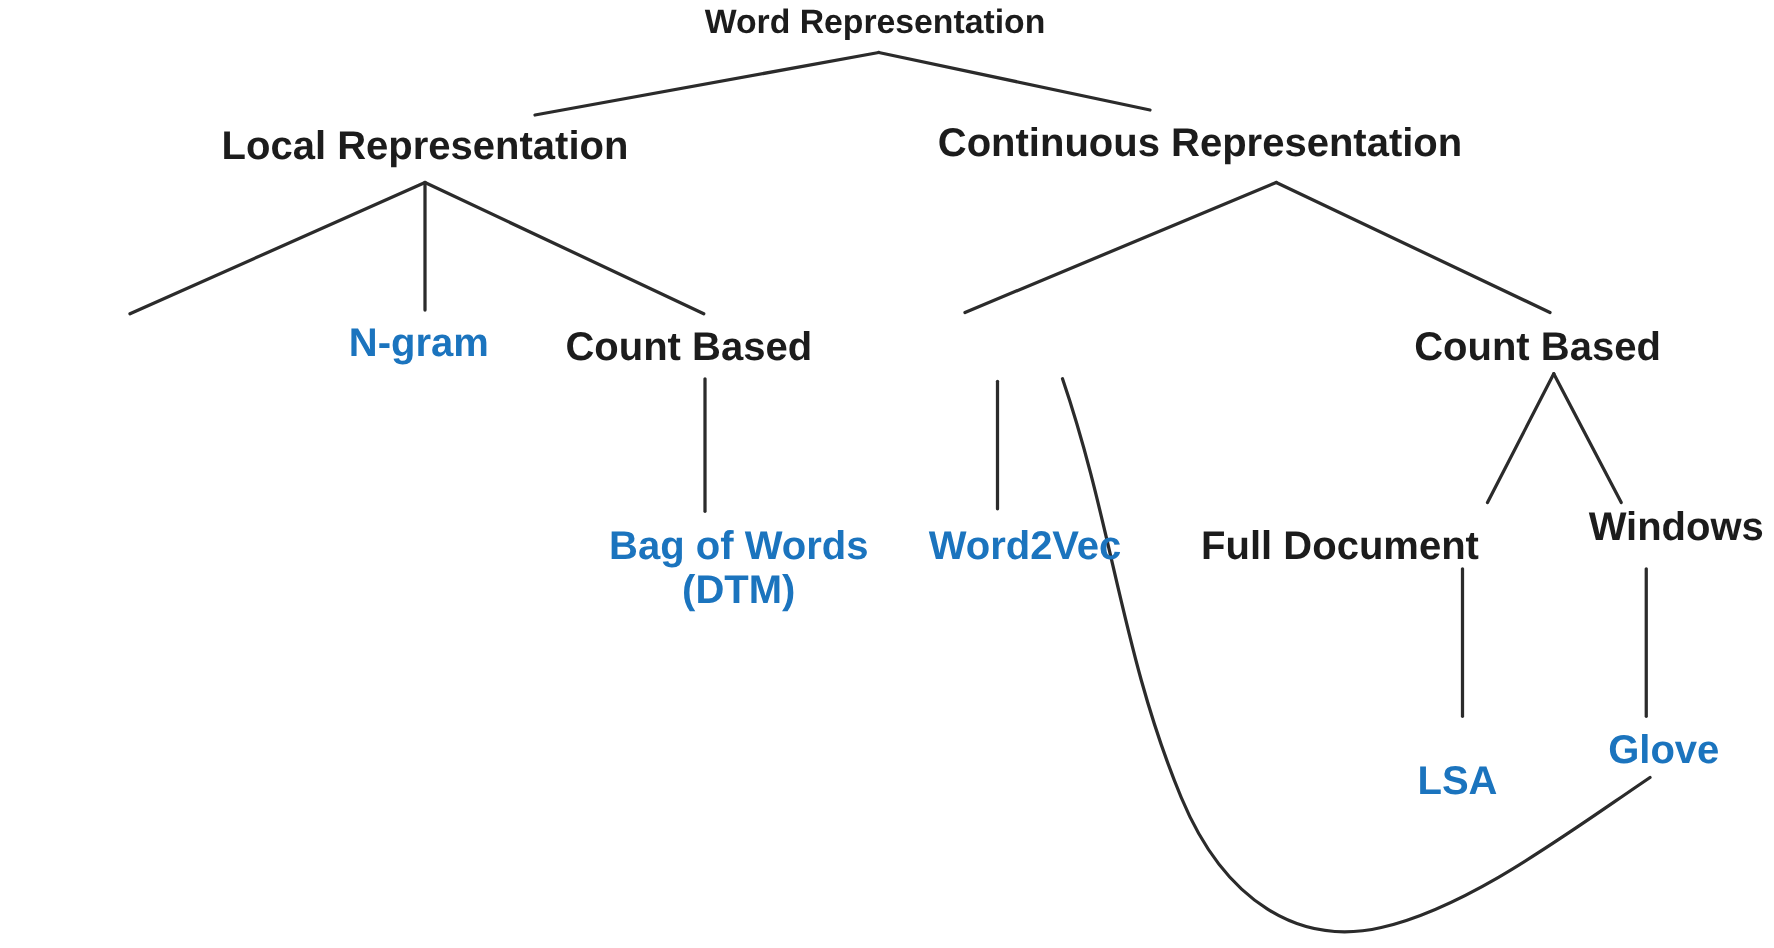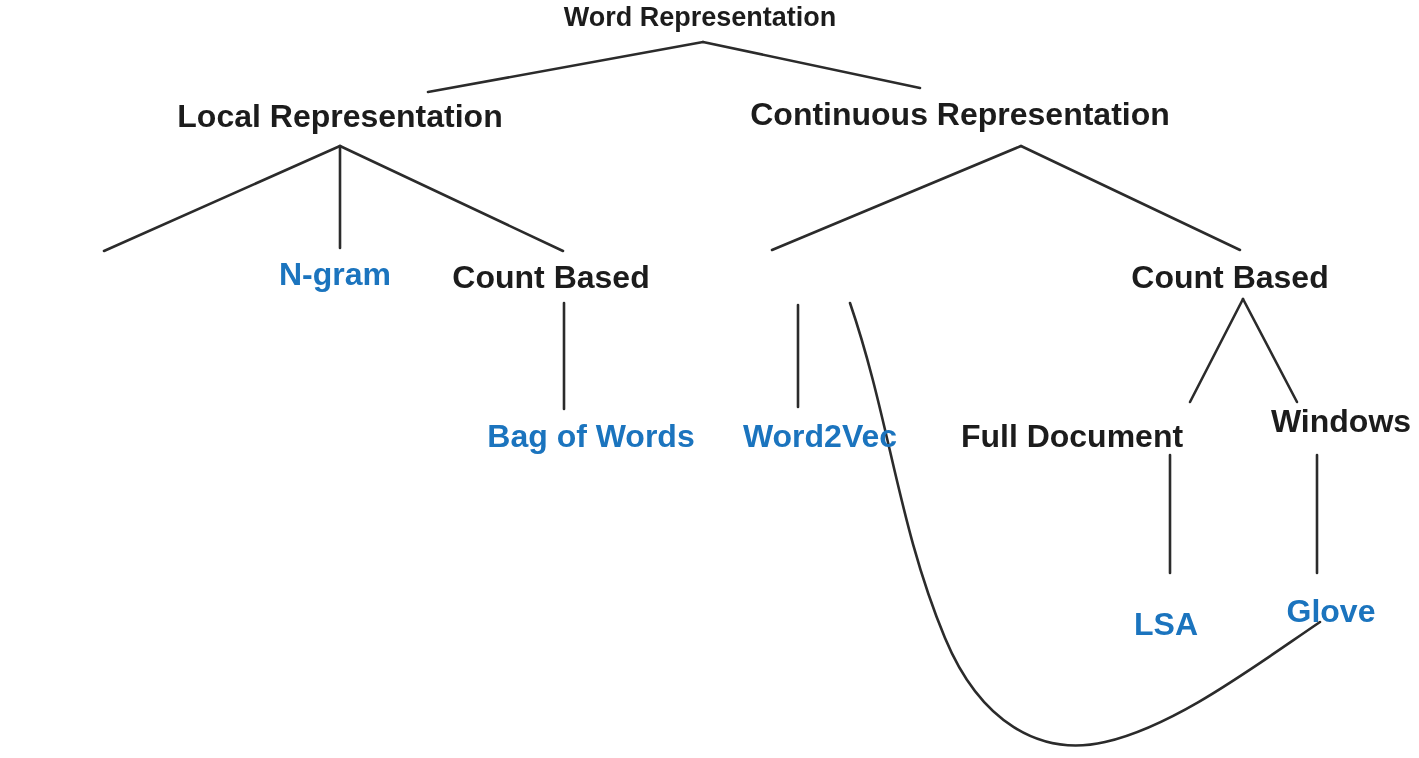--- a/index.html
+++ b/index.html
@@ -74,27 +74,28 @@
 
   <div class="node blue" style="left:335px; top:259px;">N-gram</div>
 
   <div class="node" style="left:551px; top:262px;">Count Based</div>
 
 
   <div class="node" style="left:1230px; top:262px;">Count Based</div>
 
   <div class="node blue two-line" style="left:573px; top:419px;">
     <span class="line">Bag of Words</span>
+    <span class="line">(DTM)</span>
   </div>
 
   <div class="node blue two-line" style="left:802px; top:419px;">
     <span class="line">Word2Vec</span>
   </div>
 
   <div class="node" style="left:1072px; top:421px;">Full Document</div>
 
   <div class="node" style="left:1341px; top:406px;">Windows</div>
 
   <div class="node blue" style="left:1166px; top:583px;margin-top:26px;">LSA</div>
 
-  <div class="node blue" style="left:1331px; top:596px;">Glove</div>
+  <div class="node blue" style="left:1331px; top:584px;">Glove</div>
 
 </div>
 
 </body></html>

